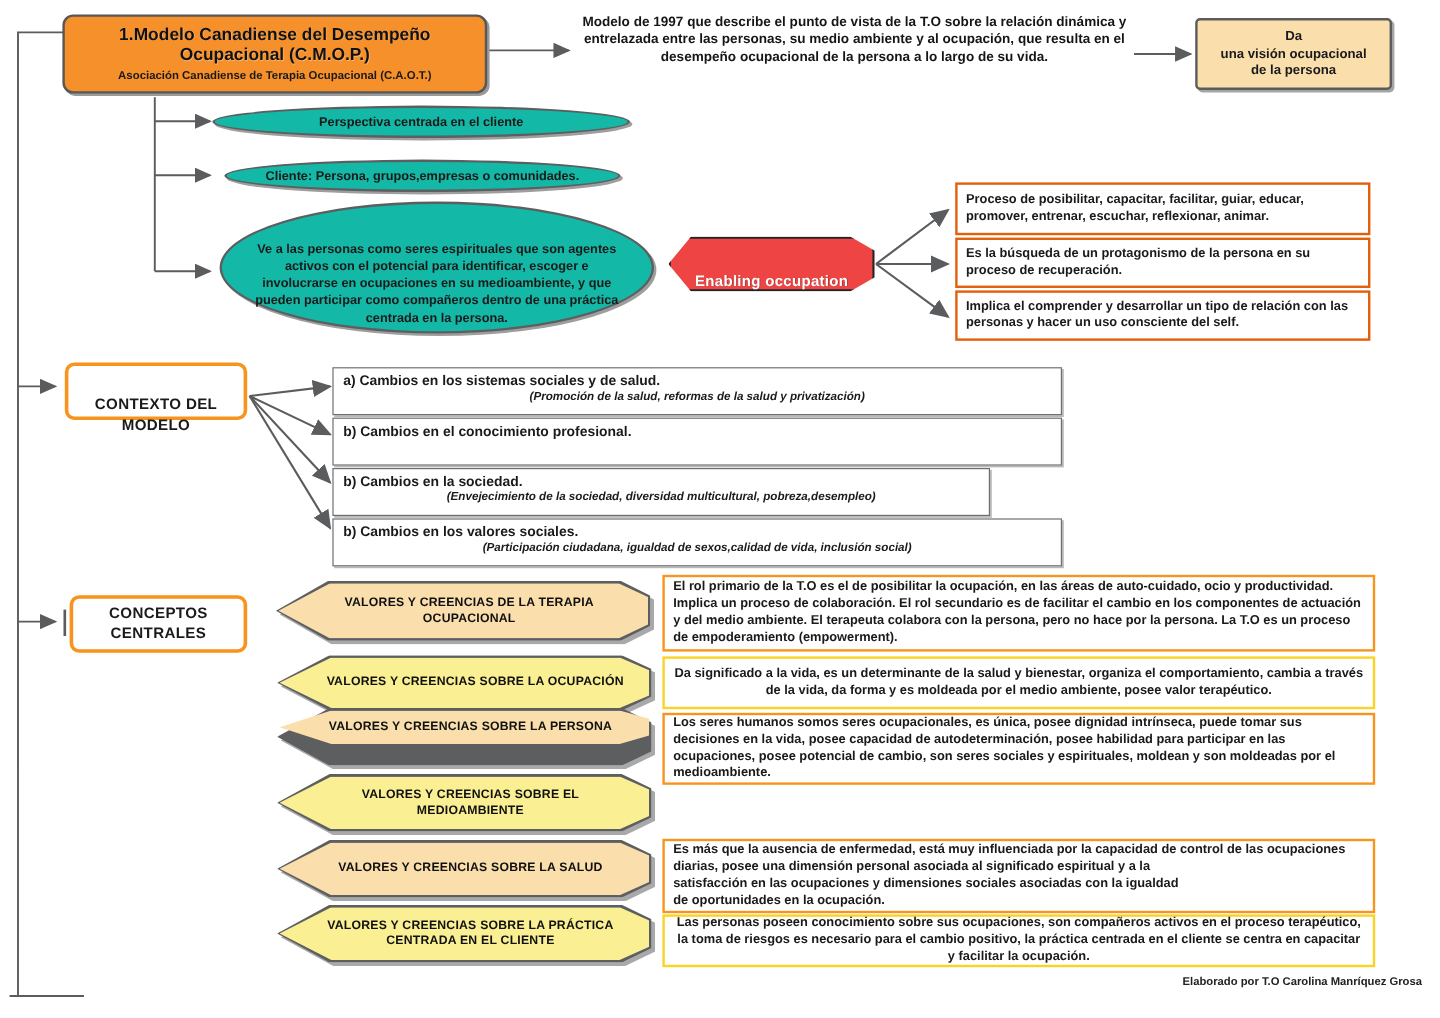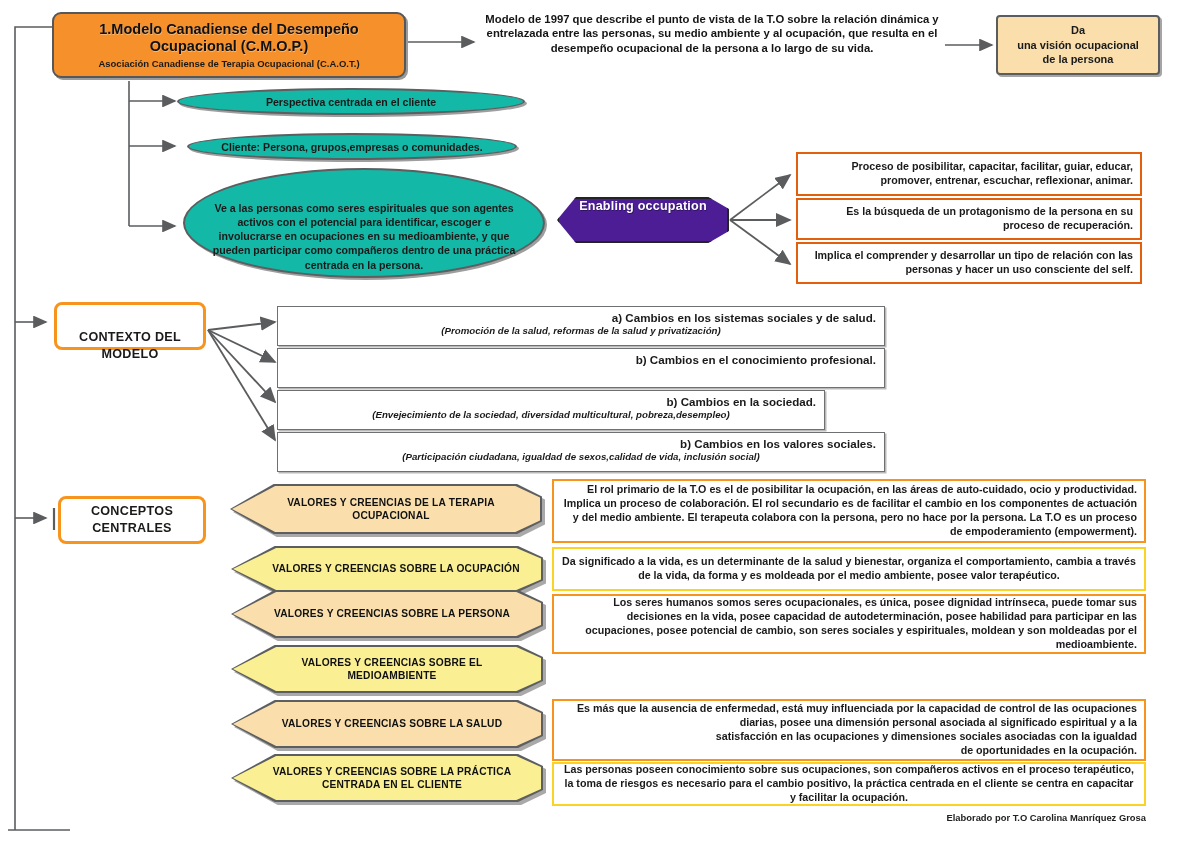--- a/index.html
+++ b/index.html
@@ -57,39 +57,39 @@
     border:2.2px solid #5c5e60;
     border-radius:50%/50%;
     box-shadow:2px 2px 0 #9e9e9e;
     display:flex;align-items:flex-end;justify-content:center;
     padding:4px 18px;
   }
   .oval .t{font-size:10.6px;font-weight:bold;line-height:1.35;text-align:center;}
 
   
   .pent{
-    background:#4c1d95;
+    background:#ef4444;
     border:2.5px solid #242424;
-    display:flex;align-items:flex-start;justify-content:center;
+    display:flex;align-items:flex-end;justify-content:center;
     clip-path:polygon(0% 50%, 11% 0%, 88% 0%, 100% 26%, 100% 74%, 88% 100%, 11% 100%);
     border-radius:6px;
   }
   .pent .t{
     font-size:12.6px;font-weight:bold;color:#ffffff;letter-spacing:.2px;
     text-shadow:0.6px 0.6px 0 rgba(0,0,0,.35);
   }
 
   
   .obox{
     background:#ffffff;
     border:2.4px solid #E2600C;
     display:flex;align-items:center;justify-content:center;
     padding:3px 7px;
   }
-  .obox .t{font-size:10.7px;font-weight:bold;line-height:1.3;text-align:right;}
+  .obox .t{font-size:10.7px;font-weight:bold;line-height:1.3;text-align:left;}
 
   
   .ybox{
     background:#ffffff;
     border:2.6px solid #FBD324;
     display:flex;align-items:center;justify-content:center;
     padding:3px 7px;
   }
   .ybox .t{font-size:10.7px;font-weight:bold;line-height:1.3;text-align:center;}
 
@@ -104,21 +104,21 @@
     font-size:12.6px;font-weight:bold;line-height:1.32;text-align:center;letter-spacing:.3px;
   }
 
   
   .gbox{
     background:#ffffff;
     border:1.6px solid #6e7072;
     box-shadow:1.5px 1.5px 0 #b9b9b9;
     padding:4px 8px 4px 8px;
   }
-  .gbox .ln1{font-size:11.6px;font-weight:bold;line-height:1.25;text-align:right;}
+  .gbox .ln1{font-size:11.6px;font-weight:bold;line-height:1.25;text-align:left;}
   .gbox .ln2{font-size:9.7px;font-style:italic;font-weight:bold;line-height:1.25;text-align:center;}
 
   
   .chev{
     position:absolute;
     display:flex;align-items:center;justify-content:center;
     clip-path:polygon(0% 50%, 14% 0%, 92% 0%, 100% 25%, 100% 75%, 92% 100%, 14% 100%);
     border-radius:5px;
   }
   .chev .t{
@@ -267,21 +267,21 @@
   <div class="abs chev-border" style="left:231px;top:546px;width:312px;height:46px;"></div>
   <div class="abs chev" style="left:233px;top:548px;width:308px;height:42px;background:#FAF093;">
     <div class="t" style="padding:0 8px 0 26px;">VALORES Y CREENCIAS SOBRE LA OCUPACIÓN</div>
   </div>
   <div class="abs ybox" style="left:552px;top:547px;width:594px;height:44px;">
     <div class="t">Da significado a la vida, es un determinante de la salud y bienestar, organiza el comportamiento, cambia a través de la vida, da forma y es moldeada por el medio ambiente, posee valor terapéutico.</div>
   </div>
 
   <div class="abs chev-shadow" style="left:234px;top:593px;width:312px;height:48px;"></div>
   <div class="abs chev-border" style="left:231px;top:590px;width:312px;height:48px;"></div>
-  <div class="abs chev" style="left:233px;top:592px;width:308px;height:44px;background:#FADFAD;">
+  <div class="abs chev" style="left:233px;top:592px;width:308px;height:28px;background:#FADFAD;">
     <div class="t">VALORES Y CREENCIAS SOBRE LA PERSONA</div>
   </div>
   <div class="abs obox" style="left:552px;top:594px;width:594px;height:60px;border-color:#F7941E;">
     <div class="t">Los seres humanos somos seres ocupacionales, es única, posee dignidad intrínseca, puede tomar sus decisiones en la vida, posee capacidad de autodeterminación, posee habilidad para participar en las ocupaciones, posee potencial de cambio, son seres sociales y espirituales, moldean y son moldeadas por el medioambiente.</div>
   </div>
 
   <div class="abs chev-shadow" style="left:234px;top:648px;width:312px;height:48px;"></div>
   <div class="abs chev-border" style="left:231px;top:645px;width:312px;height:48px;"></div>
   <div class="abs chev" style="left:233px;top:647px;width:308px;height:44px;background:#FAF093;">
     <div class="t">VALORES Y CREENCIAS SOBRE EL MEDIOAMBIENTE</div>
@@ -300,15 +300,15 @@
 
   <div class="abs chev-shadow" style="left:234px;top:757px;width:312px;height:48px;"></div>
   <div class="abs chev-border" style="left:231px;top:754px;width:312px;height:48px;"></div>
   <div class="abs chev" style="left:233px;top:756px;width:308px;height:44px;background:#FAF093;">
     <div class="t">VALORES Y CREENCIAS SOBRE LA PRÁCTICA CENTRADA EN EL CLIENTE</div>
   </div>
   <div class="abs ybox" style="left:552px;top:762px;width:594px;height:44px;">
     <div class="t">Las personas poseen conocimiento sobre sus ocupaciones, son compañeros activos en el proceso terapéutico, la toma de riesgos es necesario para el cambio positivo, la práctica centrada en el cliente se centra en capacitar y facilitar la ocupación.</div>
   </div>
 
-  <div class="abs credit" style="left:846px;top:812px;width:300px;text-align:right;">Elaborado por T.O Carolina Manríquez Grosa</div>
+  <div class="abs credit" style="left:885px;top:812px;width:300px;text-align:right;">Elaborado por T.O Carolina Manríquez Grosa</div>
 
 </div>
 
 </body></html>

